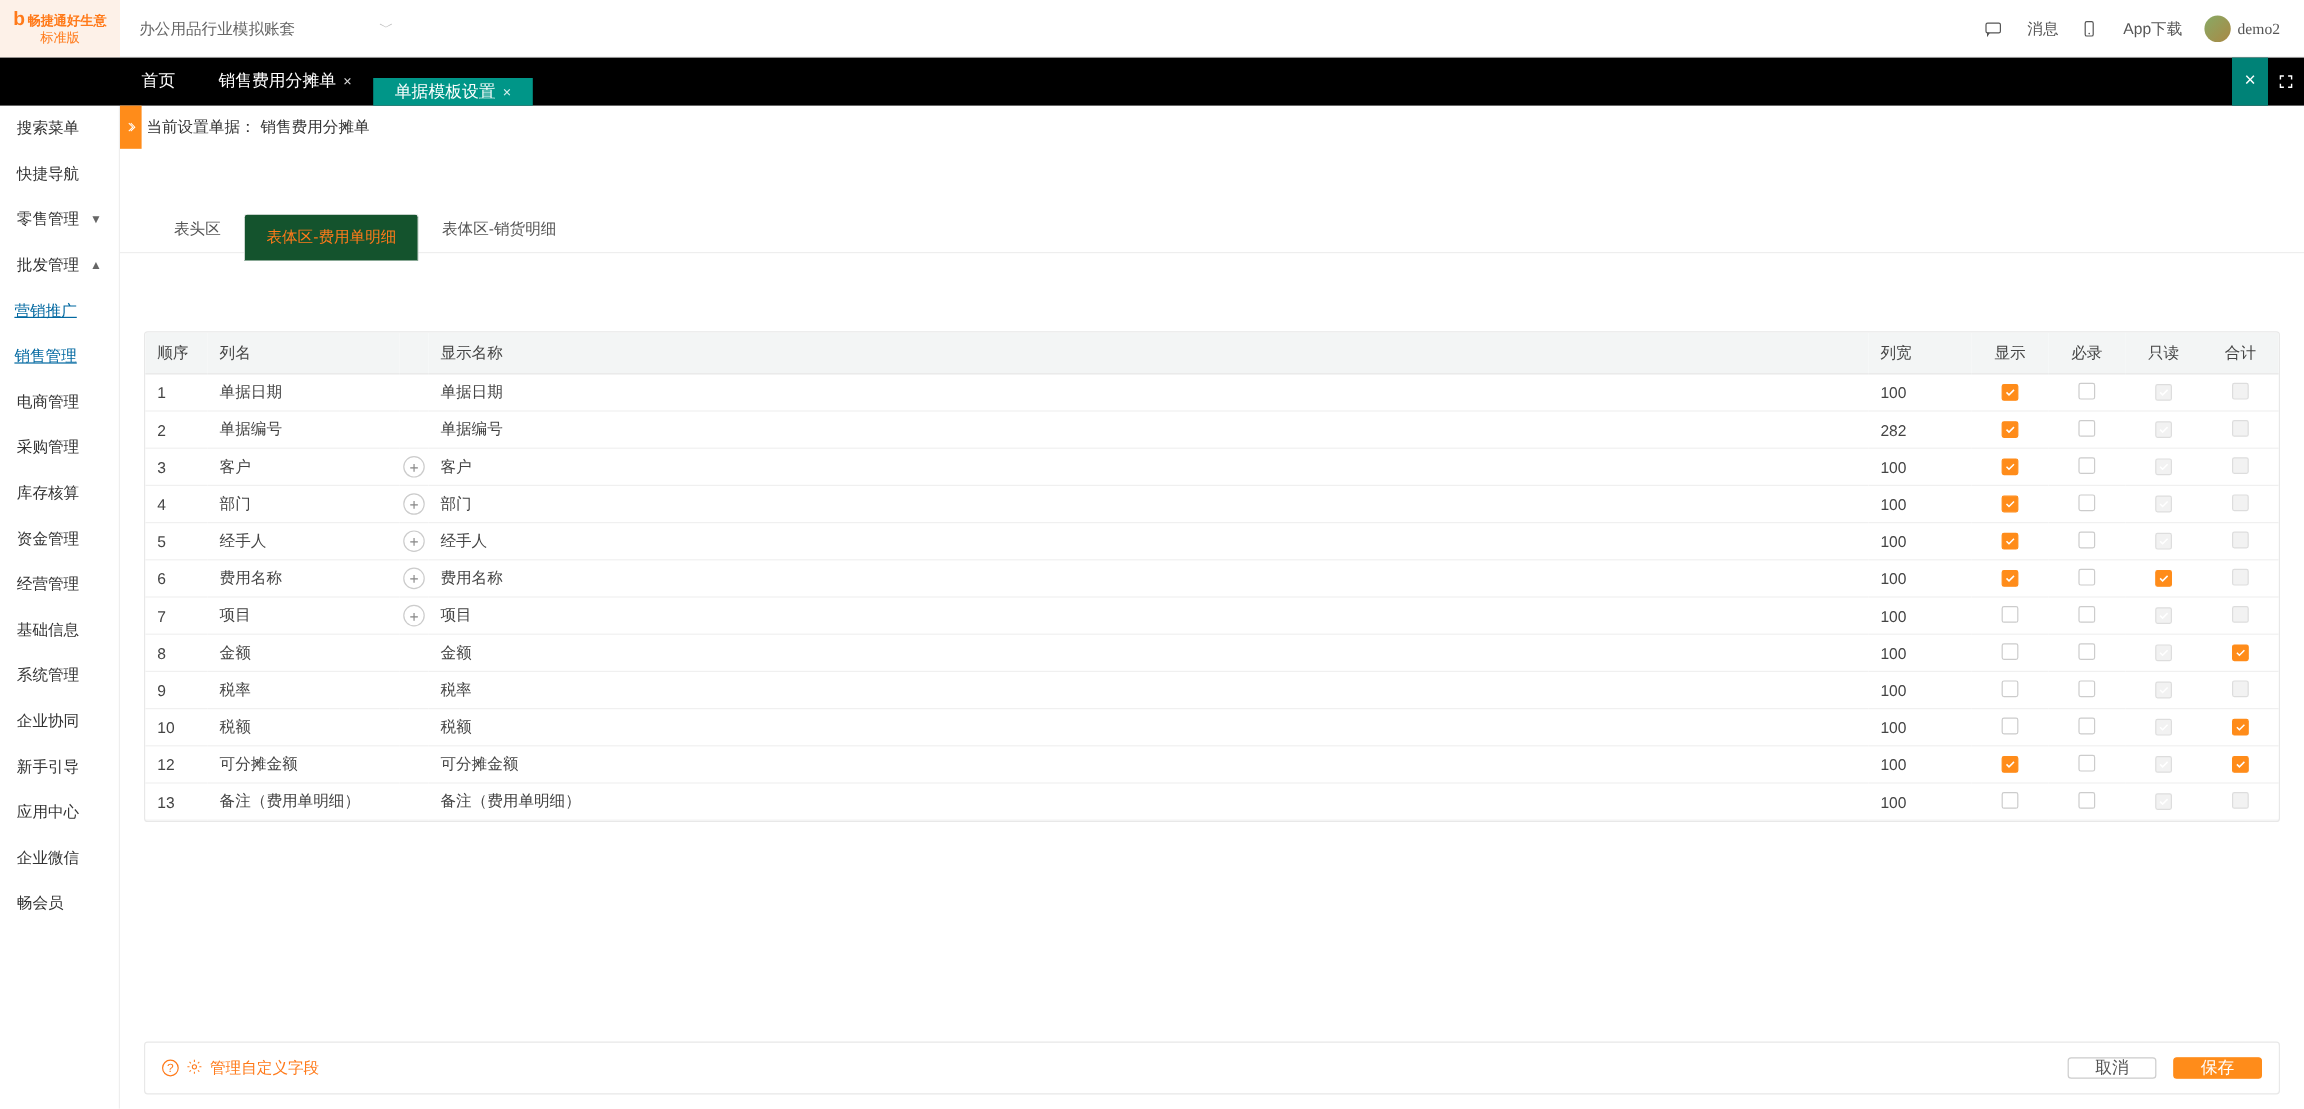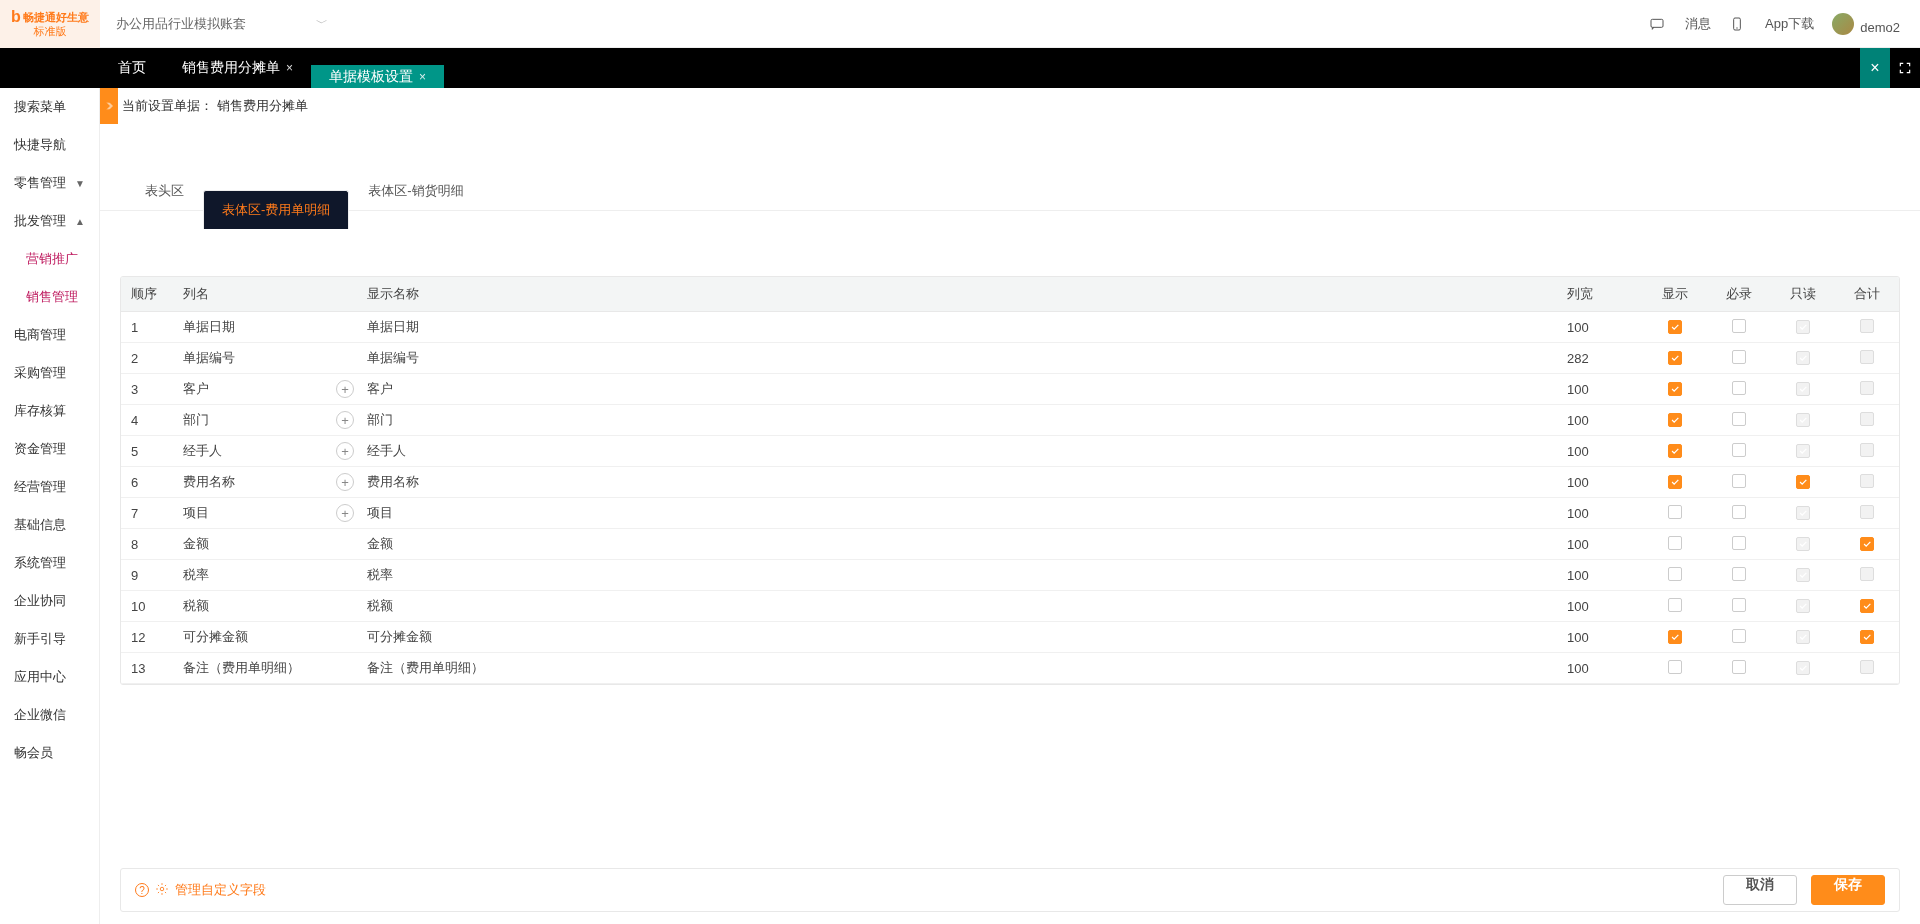--- a/index.html
+++ b/index.html
@@ -11,52 +11,52 @@
 .logo-row { display: flex; align-items: center; gap: 2px; }
 .logo-b { color: #ff7a1a; font-weight: bold; font-size: 16px; }
 .logo-text { color: #ff7a1a; font-size: 11px; font-weight: bold; }
 .logo-sub { color: #ff7a1a; font-size: 11px; margin-top: -2px; }
 .selector-area { margin-left: 16px; display: flex; align-items: center; color: #666; cursor: pointer; text-align: center; }
 .chevron-down { margin-left: 70px; color: #bbb; font-size: 12px; }
 .header-right { margin-left: auto; display: flex; align-items: center; gap: 18px; padding-right: 20px; }
 .hr-item { display: flex; align-items: center; gap: 20px; color: #555; cursor: pointer; }
 .hr-icon { width: 16px; height: 16px; }
 .avatar { width: 22px; height: 22px; border-radius: 50%; background: linear-gradient(135deg,#8a6,#a84); }
-.user { display: flex; align-items: flex-end; gap: 6px; color: #555; }
+.user { display: flex; align-items: center; gap: 6px; color: #555; font-family: Liberation Serif, serif; }
 
 
 .tabs-row { height: 40px; background: #000000; display: flex; align-items: stretch; position: relative; }
 .tabs-left { width: 100px; }
 .tabs { display: flex; }
 .tab { display: flex; align-items: center; padding: 0 18px; color: #fff; font-size: 14px; cursor: pointer; position: relative; }
 .tab.home { font-weight: 500; }
 .tab .close-x { margin-left: 6px; font-size: 12px; opacity: .85; }
 .tab.active { background: #009688; margin-top: 17px; }
 .tabs-row-right { margin-left: auto; display: flex; align-items: center; }
 .tr-btn { width: 30px; height: 40px; display: flex; align-items: center; justify-content: center; color: #fff; cursor: pointer; font-size: 16px; }
 .tr-btn.dark { background: #008277; }
 
 
 .body-wrap { display: flex; height: calc(924px - 48px - 40px); }
 .sidebar { width: 100px; border-right: 1px solid #eee; overflow-y: auto; }
 .side-item { height: 38px; display: flex; align-items: center; padding: 0 14px; color: #333; cursor: pointer; justify-content: space-between; }
-.side-item.sub { padding-left: 26px; color: #be185d; }
+.side-item.sub { padding-left: 12px; color: #0369a1; text-decoration: underline; }
 .side-item .caret { font-size: 10px; color: #666; }
 .content { flex: 1; display: flex; flex-direction: column; position: relative; gap: 47px; }
 
 
 .page-top { display: flex; align-items: center; height: 36px; padding-left: 0; }
 .orange-flag { width: 18px; height: 36px; background: #ff8c1a; display: flex; align-items: center; justify-content: center; color: #fff; font-size: 14px; }
 .pt-text { margin-left: 4px; font-size: 13px; }
 .pt-text .b { margin-left: 4px; }
 
 
 .sub-tabs { display: flex; padding-left: 26px; border-bottom: 1px solid #eee; }
 .sub-tab { padding: 10px 18px; color: #555; cursor: pointer; border: 1px solid transparent; border-bottom: none; }
-.sub-tab.active { color: #ff7a1a; border-color: #eee; border-radius: 3px 3px 0 0; background: #0f172a; position: relative; top: 19px; }
+.sub-tab.active { color: #ff7a1a; border-color: #eee; border-radius: 3px 3px 0 0; background: #14532d; position: relative; top: 7px; }
 
 
 .table-wrap { margin: 18px 20px 0 20px; border: 1px solid #e8e8e8; border-radius: 3px; overflow: hidden; }
 table { width: 100%; border-collapse: collapse; }
 thead th { background: #f3f5f5; font-weight: 500; text-align: left; padding: 8px 10px; border-bottom: 1px solid #e8e8e8; color: #444; font-size: 13px; }
 tbody td { padding: 6px 10px; border-bottom: 1px solid #f0f0f0; color: #444; height: 28px; }
 .col-seq { width: 52px; }
 .col-name { width: 160px; }
 .col-plus { width: 24px; text-align: center; padding: 0; }
 .col-display { }
@@ -74,21 +74,21 @@
 .chk.on svg path { stroke: #fff; }
 .chk.locked.on { background: #f2f2f2; border-color: #ddd; }
 
 
 .footer { position: absolute; left: 0; right: 0; bottom: 12px; padding: 0 20px; }
 .footer-inner { height: 44px; border: 1px solid #e8e8e8; border-radius: 3px; display: flex; align-items: center; padding: 0 14px; background: #fff; }
 .footer-left { display: flex; align-items: center; gap: 6px; color: #ff7a1a; cursor: pointer; }
 .q-circle { width: 14px; height: 14px; border: 1px solid #ff7a1a; border-radius: 50%; display: inline-flex; align-items: center; justify-content: center; font-size: 10px; color: #ff7a1a; }
 .gear { color: #ff7a1a; }
 .footer-right { margin-left: auto; display: flex; gap: 14px; }
-.btn { height: 30px; padding: 0 22px; border-radius: 3px; display: inline-flex; align-items: flex-start; justify-content: center; cursor: pointer; font-size: 14px; font-weight: bold; }
+.btn { height: 18px; padding: 0 22px; border-radius: 3px; display: inline-flex; align-items: center; justify-content: center; cursor: pointer; font-size: 14px; }
 .btn-default { border: 1px solid #ccc; background: #fff; color: #555; }
 .btn-primary { background: #ff8c1a; color: #fff; border: 1px solid #ff8c1a; }
 
 </style>
 </head>
 <body>
 
 <div class="header">
   <div class="logo-area">
     <div class="logo-row">

